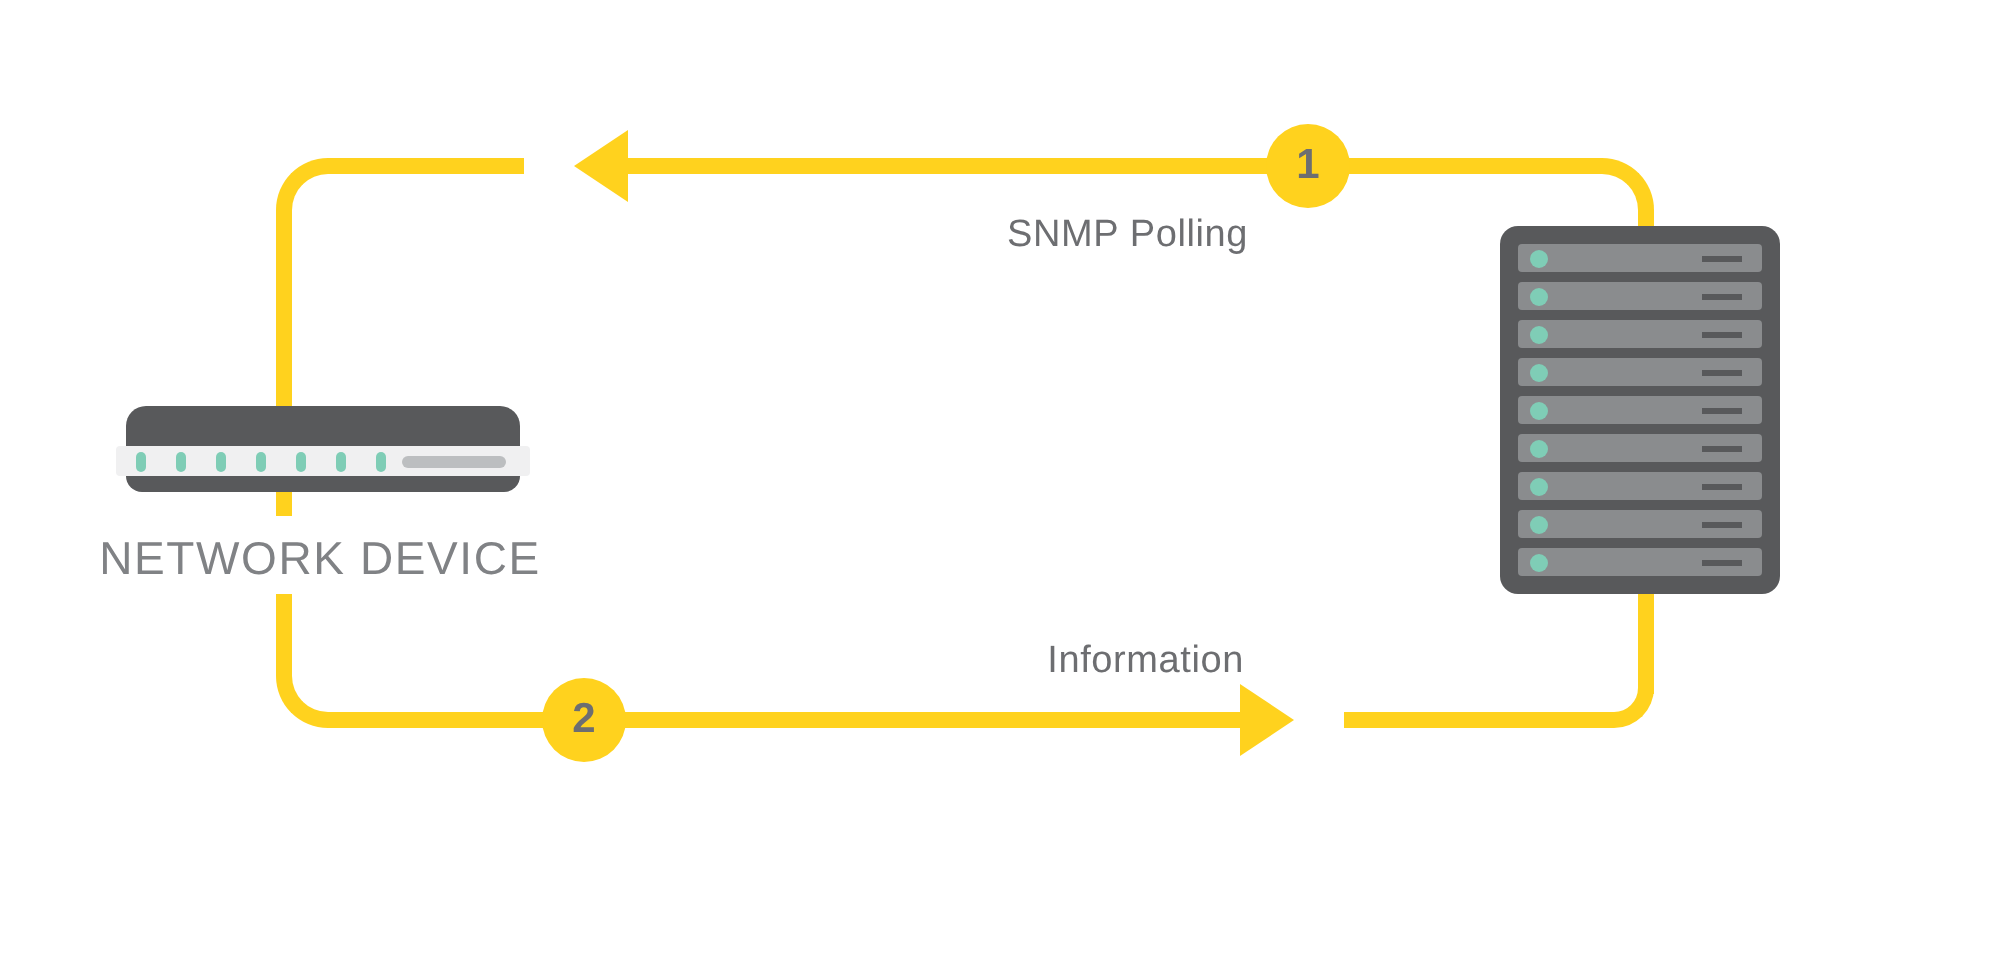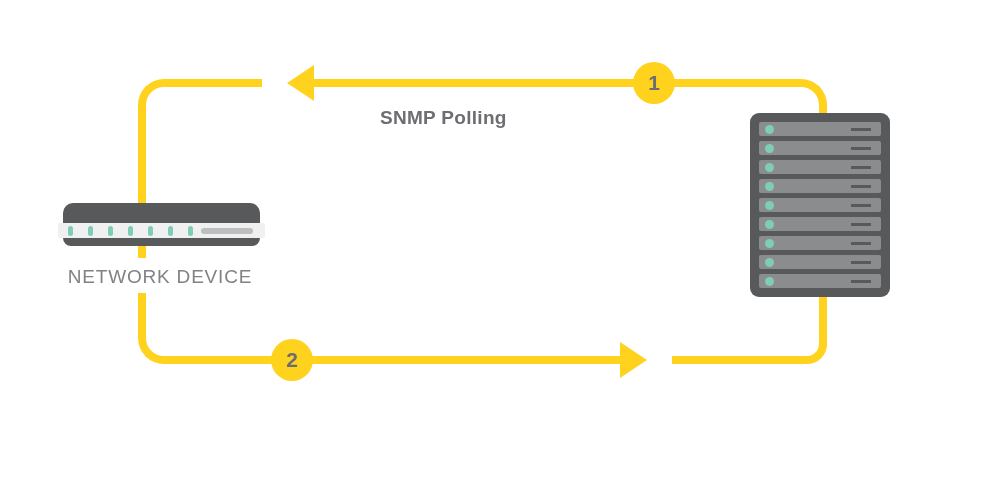--- a/index.html
+++ b/index.html
@@ -51,31 +51,31 @@
     width: 42px; height: 42px; border-radius: 50%;
     background: #FFD21E;
     display: flex; align-items: center; justify-content: center;
     color: #6D6E71; font-size: 21px; font-weight: bold;
   }
   .badge-1 { left: 633px; top: 62px; }
   .badge-2 { left: 271px; top: 339px; }
   
   .flow-label {
     position: absolute; z-index: 2;
-    width: 244px; text-align: left;
-    color: #6D6E71; font-size: 19px; font-weight: bold;
+    width: 244px; text-align: right;
+    color: #6D6E71; font-size: 19px; font-weight: normal;
     letter-spacing: 0.3px;
   }
   .flow-label-top    { left: 380px; top: 107px; }
   .flow-label-bottom { left: 378px; top: 320px; }
   
   .node-label {
     position: absolute; z-index: 2;
     width: 260px; text-align: center;
-    color: #808285; font-size: 19px; letter-spacing: 0.8px;
+    color: #808285; font-size: 23px; letter-spacing: 0.8px;
     background: #ffffff; padding: 4px 0;
   }
   .node-label-device { left: 30px;  top: 262px; }
   .node-label-server { left: 697px; top: 314px; }
   
   .device { position: absolute; z-index: 2; left: 58px; top: 203px; width: 207px; height: 43px; }
   .device-top {
     position: absolute; left: 5px; top: 0; width: 197px; height: 20px;
     background: #58595B; border-radius: 10px 10px 0 0;
   }
@@ -122,20 +122,21 @@
   <div class="arrow arrow-right"></div>
 
   <div class="badge badge-1">
     <span>1</span>
   </div>
   <div class="badge badge-2">
     <span>2</span>
   </div>
 
   <div class="flow-label flow-label-top">SNMP Polling</div>
+  <div class="flow-label flow-label-bottom">Information</div>
 
   <div class="device">
     <div class="device-top"></div>
     <div class="device-band">
       <div class="device-leds">
         <div class="led"></div>
       <div class="led"></div>
           <div class="led"></div>
           <div class="led"></div>
           <div class="led"></div>

